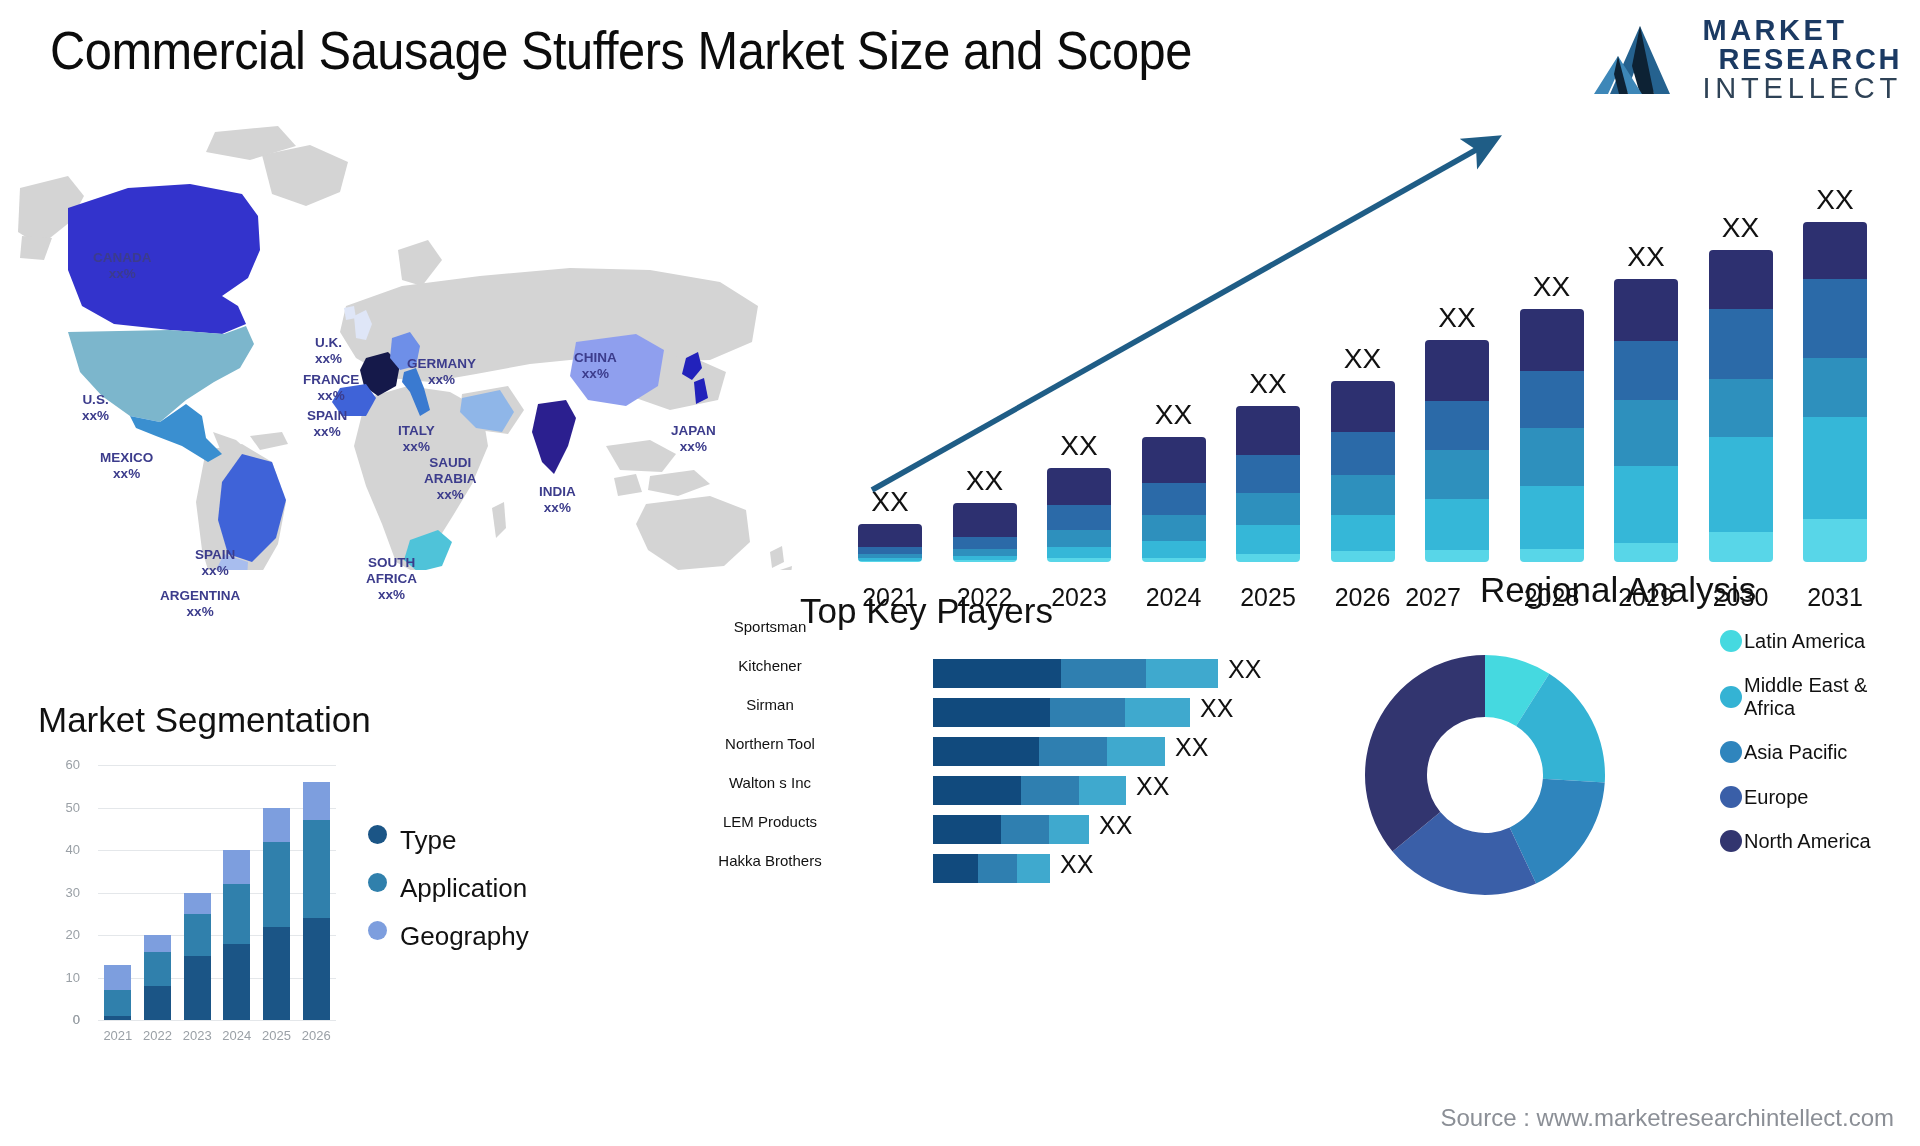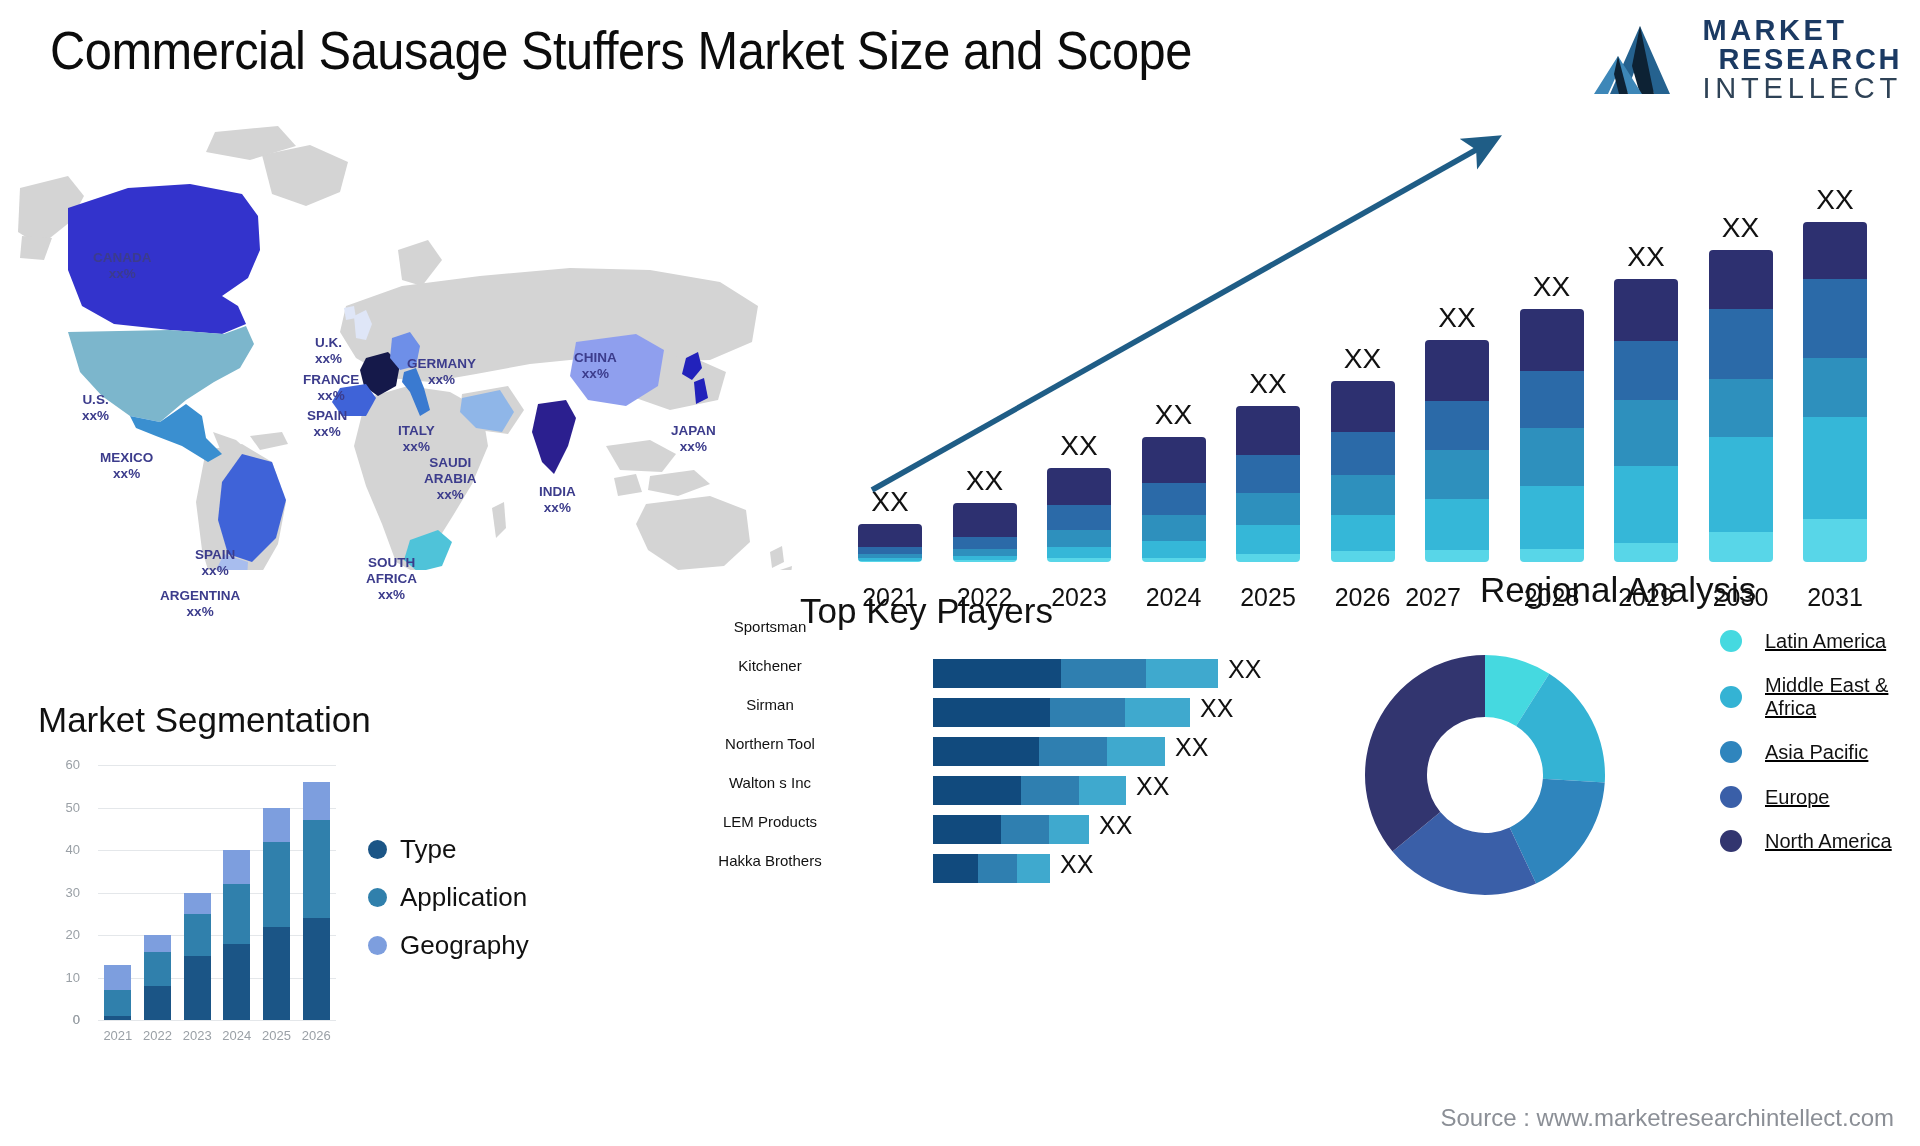--- a/index.html
+++ b/index.html
@@ -52,41 +52,41 @@
   #seg-panel { position: absolute; left: 38px; top: 700px; width: 480px; height: 420px; }
   #seg-plot { position: absolute; left: 60px; top: 65px; width: 238px; height: 255px; }
   .seg-grid { position: absolute; left: 0; width: 238px; height: 1px; background: #e4e7ea; }
   .seg-ytick { position: absolute; right: 256px; width: 40px; text-align: right;
                font-size: 13px; color: #9aa0a6; font-family: "Liberation Sans", sans-serif; }
   .seg-bar { position: absolute; bottom: 0; width: 27px; display: flex; flex-direction: column-reverse; }
   .seg-seg { width: 100%; }
   .seg-xtick { position: absolute; width: 44px; text-align: center; font-size: 13px;
                color: #9aa0a6; font-family: "Liberation Sans", sans-serif; }
   .seg-legend { position: absolute; left: 330px; top: 125px; }
-  .seg-legend-row { display: flex; align-items: center; gap: 13px; height: 48px; }
+  .seg-legend-row { display: flex; align-items: flex-start; gap: 13px; height: 48px; }
   .seg-dot { width: 19px; height: 19px; border-radius: 50%; flex: none; }
   .seg-legend-label { font-size: 26px; color: #111; font-family: "Liberation Sans", sans-serif; }
 
   
   #players-panel { position: absolute; left: 630px; top: 570px; width: 660px; height: 330px; }
   #players-title { position: absolute; left: 170px; top: 0px; margin-top: 21px; }
   .player-name { position: absolute; left: 0; width: 280px; text-align: center;
                  font-size: 15px; color: #111; font-family: "Liberation Sans", sans-serif;
                  white-space: nowrap; }
   .player-bar { position: absolute; left: 303px; height: 29px; display: flex; }
   .pseg { height: 100%; }
   .player-val { position: absolute; font-size: 25px; color: #111;
                 font-family: "Liberation Sans", sans-serif; }
 
   
   #regional-panel { position: absolute; left: 1280px; top: 560px; width: 640px; height: 400px; }
   #regional-title { position: absolute; left: 200px; top: 10px; }
   #donut { position: absolute; left: 55px; top: 65px; }
   .reg-legend { position: absolute; left: 440px; top: 70px; }
-  .reg-row { display: flex; align-items: center; gap: 23px; margin-bottom: 22px; text-decoration: underline; }
+  .reg-row { display: flex; align-items: center; gap: 2px; margin-bottom: 22px; }
   .reg-dot { width: 22px; height: 22px; border-radius: 50%; flex: none; }
   .reg-label { font-size: 20px; color: #111; line-height: 1.12;
                font-family: "Liberation Sans", sans-serif; }
 
   
   #source { position: absolute; right: 26px; bottom: 14px; font-size: 24px; color: #8b8f96;
             font-family: "Liberation Sans", sans-serif; }
 </style>
 </head>
 <body>

